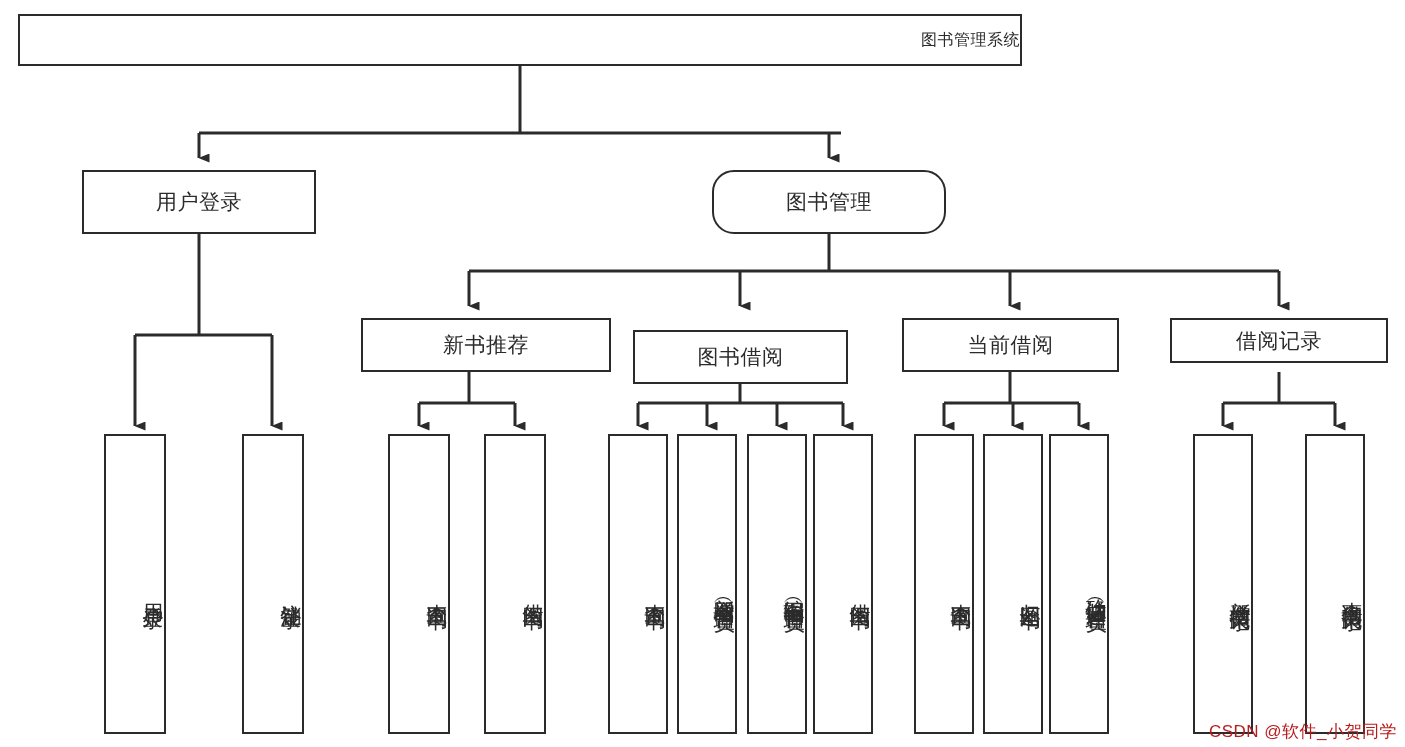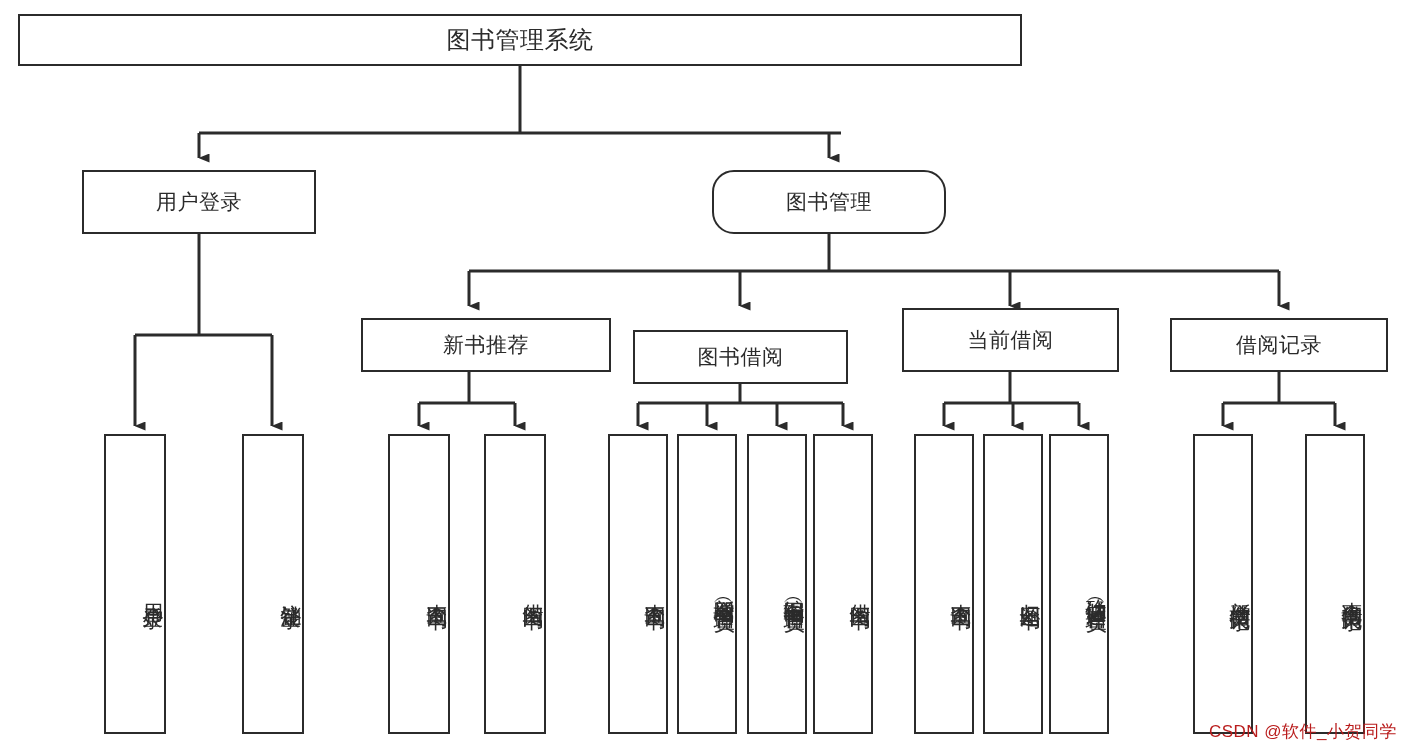--- a/index.html
+++ b/index.html
@@ -34,21 +34,22 @@
     align-items: center;
     justify-content: center;
     color: #2b2b2b;
   }
   .node.horiz {
     font-size: 21px;
     letter-spacing: 0.5px;
     line-height: 1.2;
   }
   .node.root {
-    font-size: 24px;
+    font-size: 16px;
+    justify-content: flex-end;
   }
   .node.vert {
     writing-mode: vertical-rl;
     text-orientation: upright;
     align-items: flex-start;
     justify-content: center;
     padding-top: 14px;
     font-size: 21px;
     line-height: 1.05;
     letter-spacing: 2px;
@@ -134,24 +135,24 @@
   <div class="node horiz" style="left:712px; top:170px; width:234px; height:64px;border-radius:22px;">
     <span>图书管理</span>
   </div>
 
   <div class="node horiz" style="left:361px; top:318px; width:250px; height:54px;">
     <span>新书推荐</span>
   </div>
   <div class="node horiz" style="left:633px; top:318px; width:215px; height:54px;margin-top:12px;">
     <span>图书借阅</span>
   </div>
-  <div class="node horiz" style="left:902px; top:308px; width:217px; height:64px;">
+  <div class="node horiz" style="left:902px; top:318px; width:217px; height:54px;">
     <span>当前借阅</span>
   </div>
-  <div class="node horiz" style="left:1170px; top:318px; width:218px; height:54px;">
+  <div class="node horiz" style="left:1170px; top:318px; width:218px; height:45px;">
     <span>借阅记录</span>
   </div>
 
   <div class="node vert" style="left:104px; top:434px; width:62px; height:300px;">
     <span class="vlabel">用户登录</span>
   </div>
   <div class="node vert" style="left:242px; top:434px; width:62px; height:300px;">
     <span class="vlabel">注销登录</span>
   </div>
 

